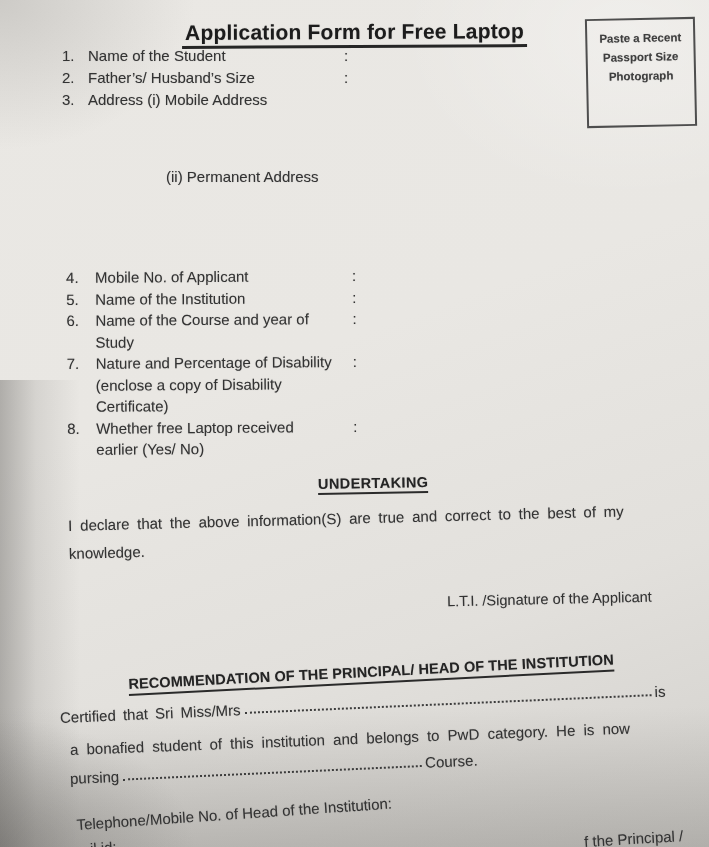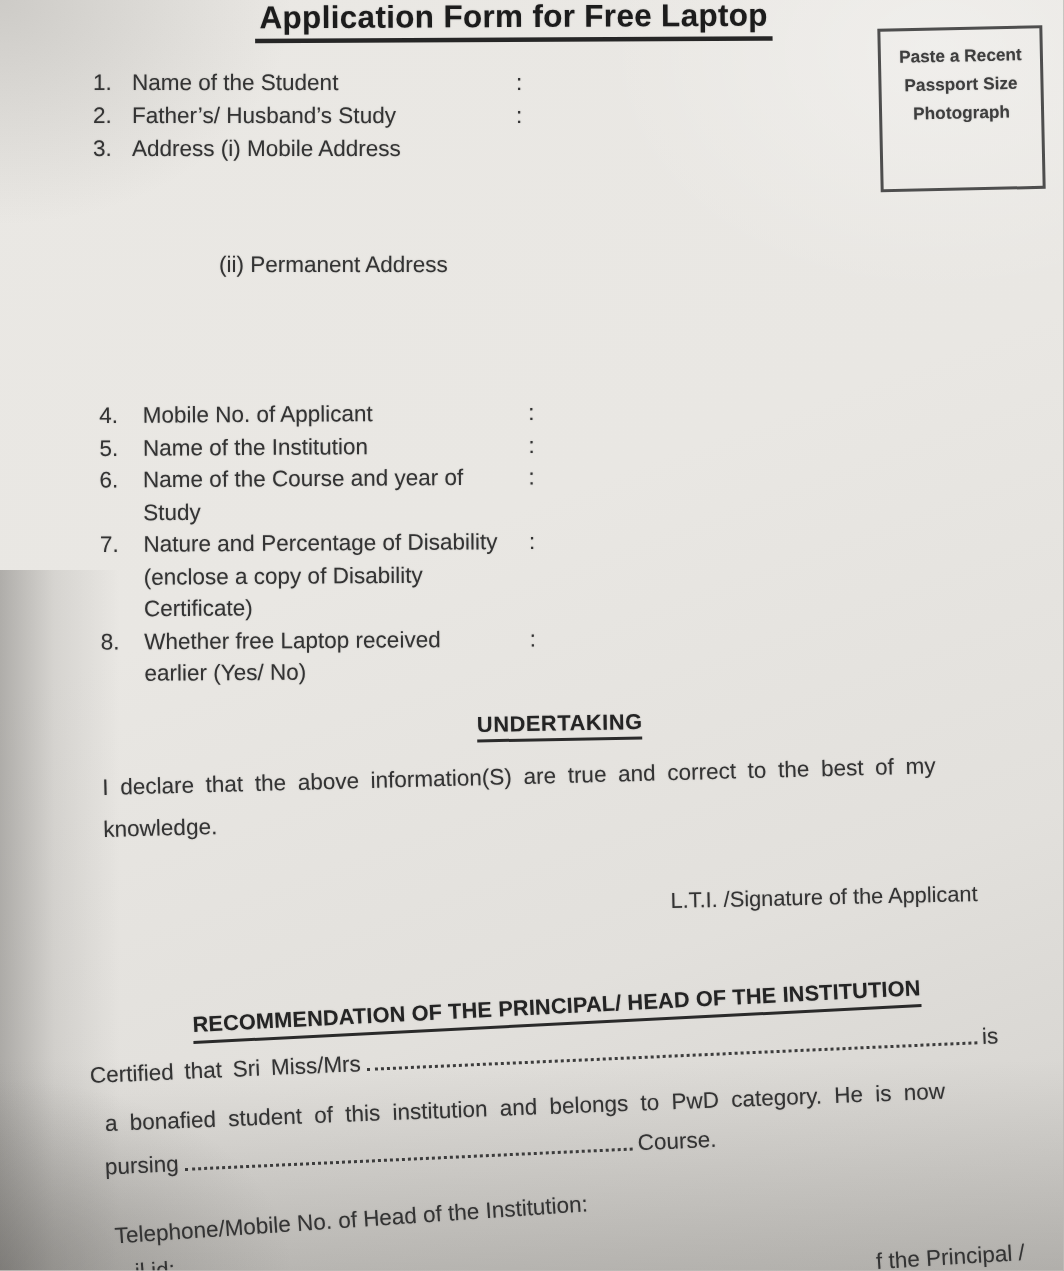--- a/index.html
+++ b/index.html
@@ -23,21 +23,21 @@
   }
   .shade-bottom {
     left:0; bottom:0; width:100%; height:140px;
     background:linear-gradient(to bottom, transparent, rgba(100,98,94,0.30));
   }
   .shade-bottom-left {
     left:0; bottom:0; width:320px; height:180px;
     background:radial-gradient(260px 170px at 0% 100%, rgba(85,83,80,0.35), transparent 75%);
   }
 
-  .title { position:absolute; left:170px; top:0; width:368px; }
+  .title { position:absolute; left:170px; top:20px; width:368px; text-align:center; }
   .title span {
     display:inline-block; font-size:21px; font-weight:bold; color:#1c1c1c;
     border-bottom:3px solid #262626; padding:0 3px 1px 3px; letter-spacing:0.2px;
     transform:rotate(-0.3deg);
   }
 
   .photo-box {
     position:absolute; left:586px; top:18px; width:106px; height:96px;
     border:2px solid #4e4e4e; transform:rotate(-1.2deg);
     padding-top:9px; box-sizing:content-box;
@@ -46,21 +46,21 @@
 
   .list { position:absolute; font-size:15px; }
   .list-top { left:62px; top:45px; line-height:22px; }
   .list-mid { left:66px; top:267px; line-height:21.5px; transform:rotate(-0.4deg); transform-origin:left top; }
   .row { display:grid; }
   .list-top .row { grid-template-columns:26px 256px 20px; }
   .list-mid .row { grid-template-columns:29px 257px 20px; }
   .num {}
   .colon { text-align:left; }
 
-  .perm { position:absolute; left:146px; top:168px; font-size:15px; }
+  .perm { position:absolute; left:166px; top:168px; font-size:15px; }
 
   .undertaking-heading {
     position:absolute; left:318px; top:475px;
     font-size:14.5px; font-weight:bold; letter-spacing:0.4px; color:#242424;
     border-bottom:2px solid #2b2b2b; padding-bottom:1px;
     transform:rotate(-1deg); white-space:nowrap;
   }
 
   .declaration {
     position:absolute; left:68px; top:517px; width:594px;
@@ -128,21 +128,21 @@
   </div>
 
   <div class="list list-top">
     <div class="row">
       <span class="num">1.</span>
       <span class="lbl">Name of the Student</span>
       <span class="colon">:</span>
     </div>
     <div class="row">
       <span class="num">2.</span>
-      <span class="lbl">Father’s/ Husband’s Study</span>
+      <span class="lbl">Father’s/ Husband’s Size</span>
       <span class="colon">:</span>
     </div>
     <div class="row">
       <span class="num">3.</span>
       <span class="lbl">Address (i) Mobile Address</span>
       <span class="colon"></span>
     </div>
   </div>
 
   <div class="perm">(ii) Permanent Address</div>

